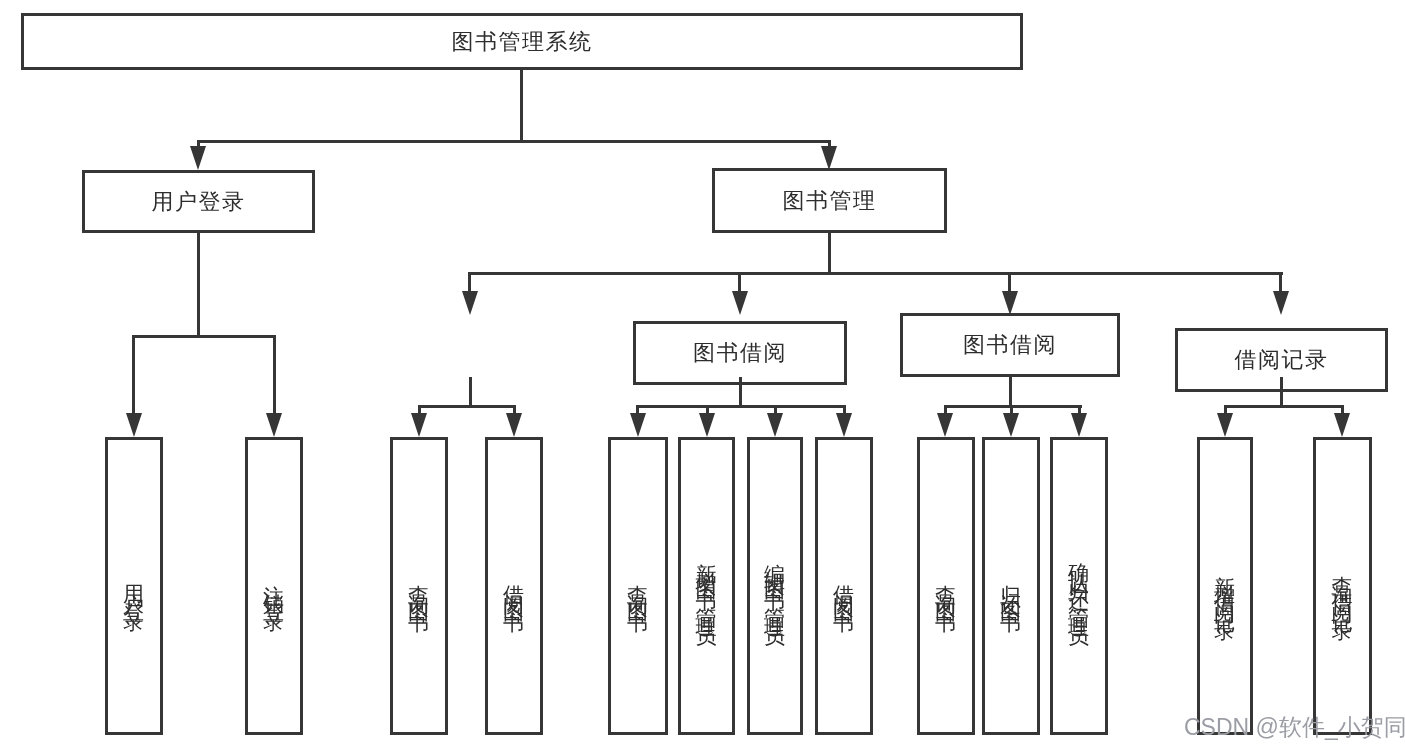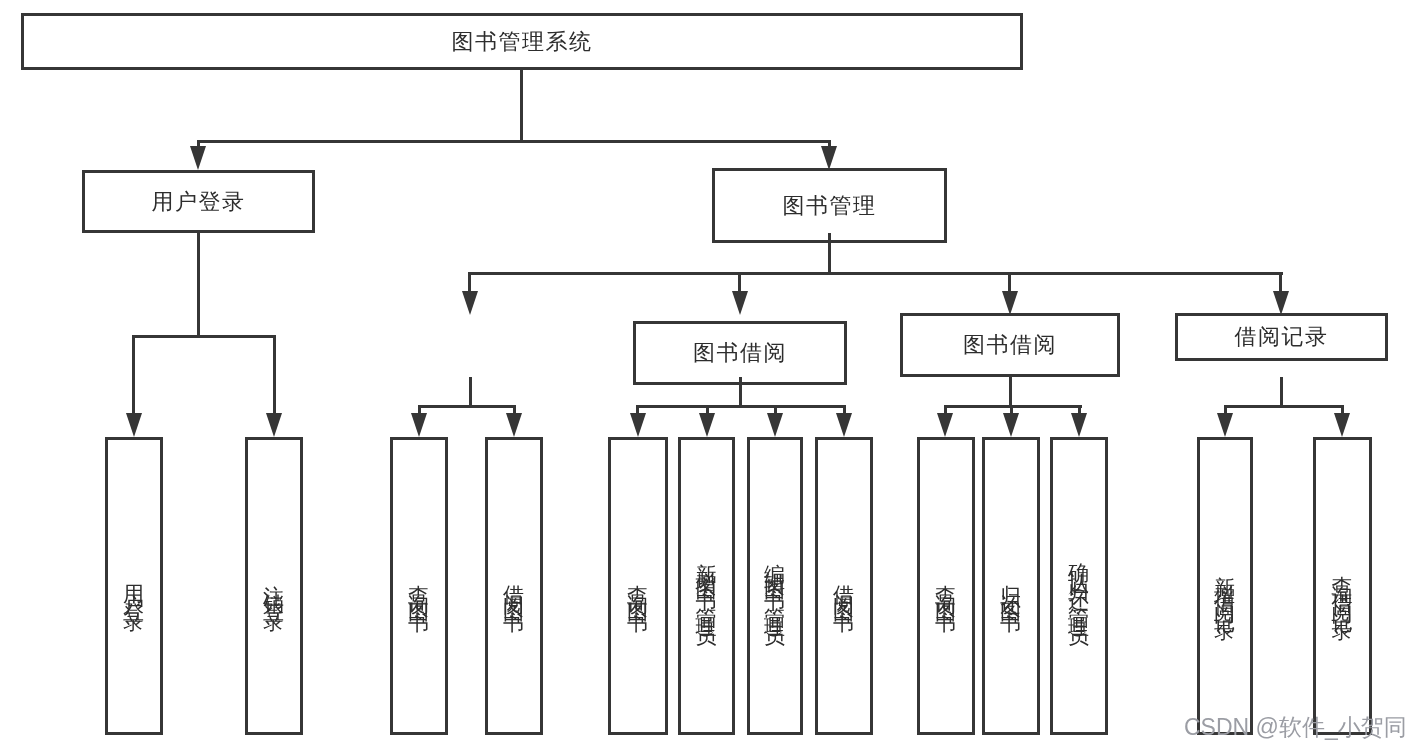--- a/index.html
+++ b/index.html
@@ -68,21 +68,21 @@
   <div class="ln" style="left:520px;top:70px;width:3px;height:71px"></div>
   <div class="ln" style="left:197px;top:140px;width:634px;height:3px"></div>
   <div class="ln" style="left:197px;top:140px;width:3px;height:10px"></div>
   <div class="ar" style="left:190px;top:146px"></div>
   <div class="ln" style="left:828px;top:140px;width:3px;height:10px"></div>
   <div class="ar" style="left:821px;top:146px"></div>
 
   <div class="box" style="left:82px;top:170px;width:233px;height:63px">
     <span class="hl">用户登录</span>
   </div>
-  <div class="box" style="left:712px;top:168px;width:235px;height:75px">
+  <div class="box" style="left:712px;top:168px;width:235px;height:65px">
     <span class="hl">图书管理</span>
   </div>
 
   <div class="ln" style="left:197px;top:233px;width:3px;height:105px"></div>
   <div class="ln" style="left:132px;top:335px;width:144px;height:3px"></div>
   <div class="ln" style="left:132px;top:335px;width:3px;height:80px"></div>
   <div class="ar" style="left:126px;top:413px"></div>
   <div class="ln" style="left:273px;top:335px;width:3px;height:80px"></div>
   <div class="ar" style="left:266px;top:413px"></div>
 
@@ -96,21 +96,21 @@
   <div class="ar" style="left:1002px;top:291px"></div>
   <div class="ln" style="left:1279px;top:272px;width:3px;height:22px"></div>
   <div class="ar" style="left:1273px;top:291px"></div>
 
   <div class="box" style="left:633px;top:321px;width:214px;height:64px">
     <span class="hl">图书借阅</span>
   </div>
   <div class="box" style="left:900px;top:313px;width:220px;height:64px">
     <span class="hl">图书借阅</span>
   </div>
-  <div class="box" style="left:1175px;top:313px;width:213px;height:48px">
+  <div class="box" style="left:1175px;top:328px;width:213px;height:64px">
     <span class="hl">借阅记录</span>
   </div>
 
   <div class="ln" style="left:469px;top:377px;width:3px;height:31px"></div>
   <div class="ln" style="left:418px;top:405px;width:98px;height:3px"></div>
   <div class="ln" style="left:418px;top:405px;width:3px;height:12px"></div>
   <div class="ar" style="left:411px;top:413px"></div>
   <div class="ln" style="left:513px;top:405px;width:3px;height:12px"></div>
   <div class="ar" style="left:506px;top:413px"></div>
 

